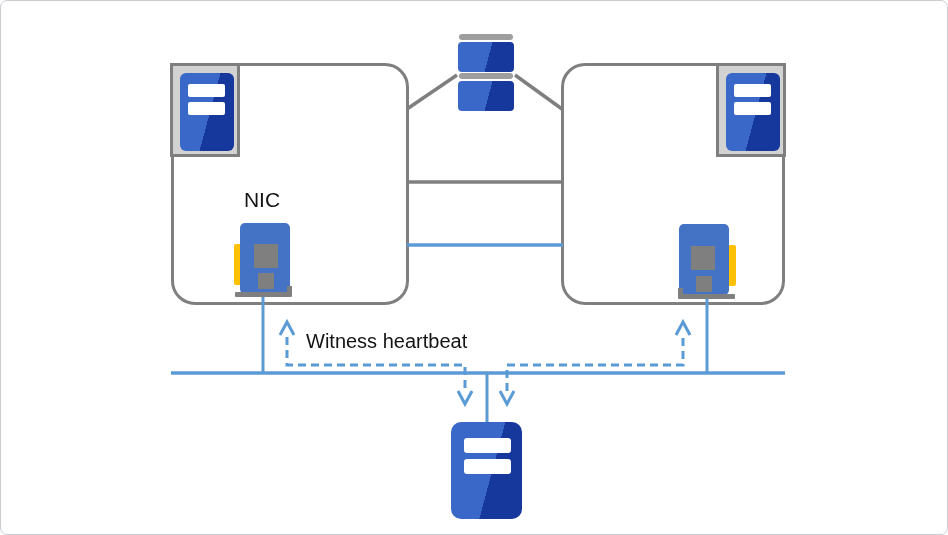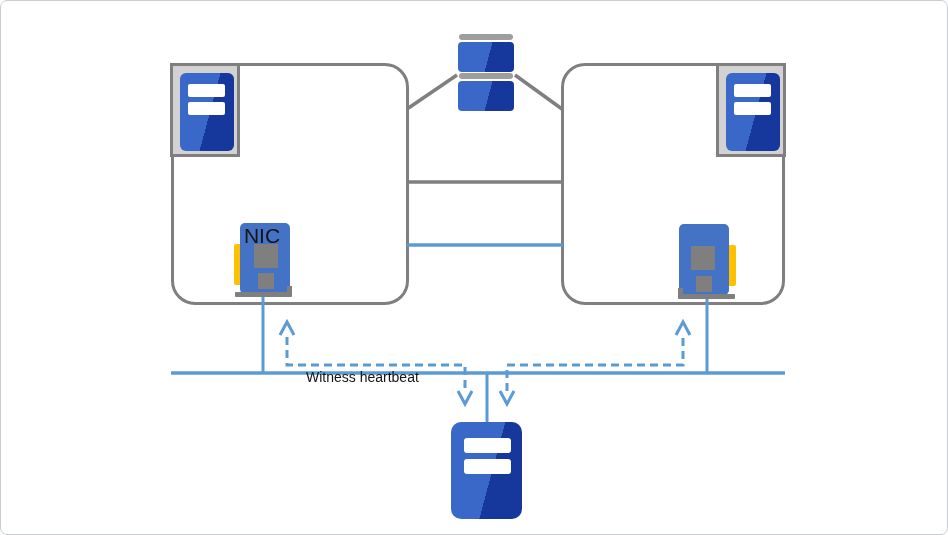--- a/index.html
+++ b/index.html
@@ -67,23 +67,23 @@
   .nic-bracket-tab{position:absolute;width:5px;height:7px;background:var(--chip-gray,#7f7f7f);}
   #nic-left .nic-bracket-tab{left:53px;top:63px;} #nic-right .nic-bracket-tab{left:0;top:64px;}
   
   #witness-server{
     left:450px;top:421px;width:71px;height:97px;border-radius:10px;z-index:3;
     background:linear-gradient(105deg,var(--icon-blue-light,#3a68c8) 56%,var(--icon-blue-dark,#16379c) 56%);
   }
   #witness-server .w-slot{position:absolute;left:13px;width:47px;height:15px;border-radius:3px;background:#fff;}
   #witness-server .w1{top:16px;} #witness-server .w2{top:37px;}
   
-  .label{position:absolute;z-index:4;line-height:23px;white-space:nowrap;margin-top:36px;}
+  .label{position:absolute;z-index:4;line-height:23px;white-space:nowrap;}
   #nic-label{left:213px;top:187px;width:96px;text-align:center;font-size:21px;}
-  #heartbeat-label{left:305px;top:329px;font-size:14px;}
+  #heartbeat-label{left:305px;top:329px;font-size:20px;}
   #witness-label{left:250px;top:460px;width:178px;text-align:right;font-size:20px;}
 </style>
 </head>
 <body>
 
 <div class="canvas">
 
   <div id="node-left" class="node-box"></div>
   <div id="node-right" class="node-box"></div>
 

